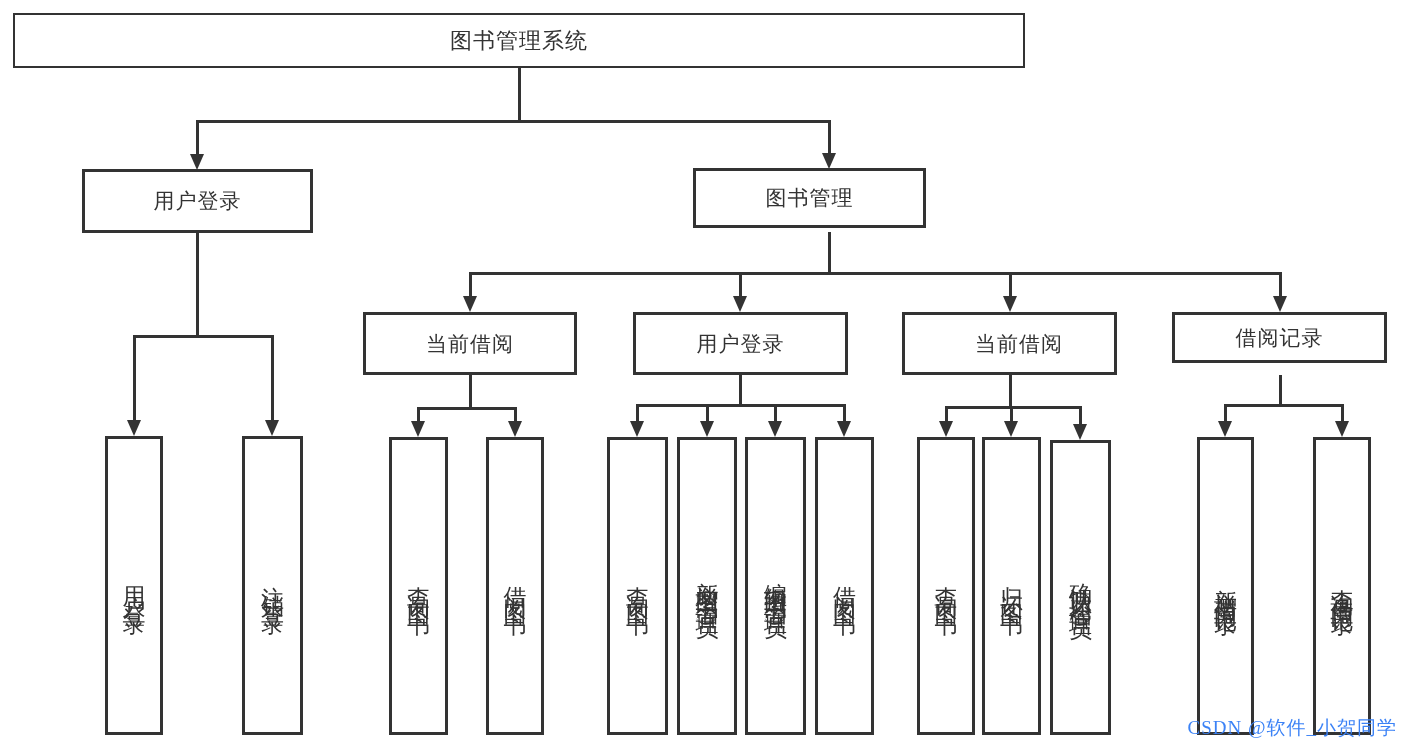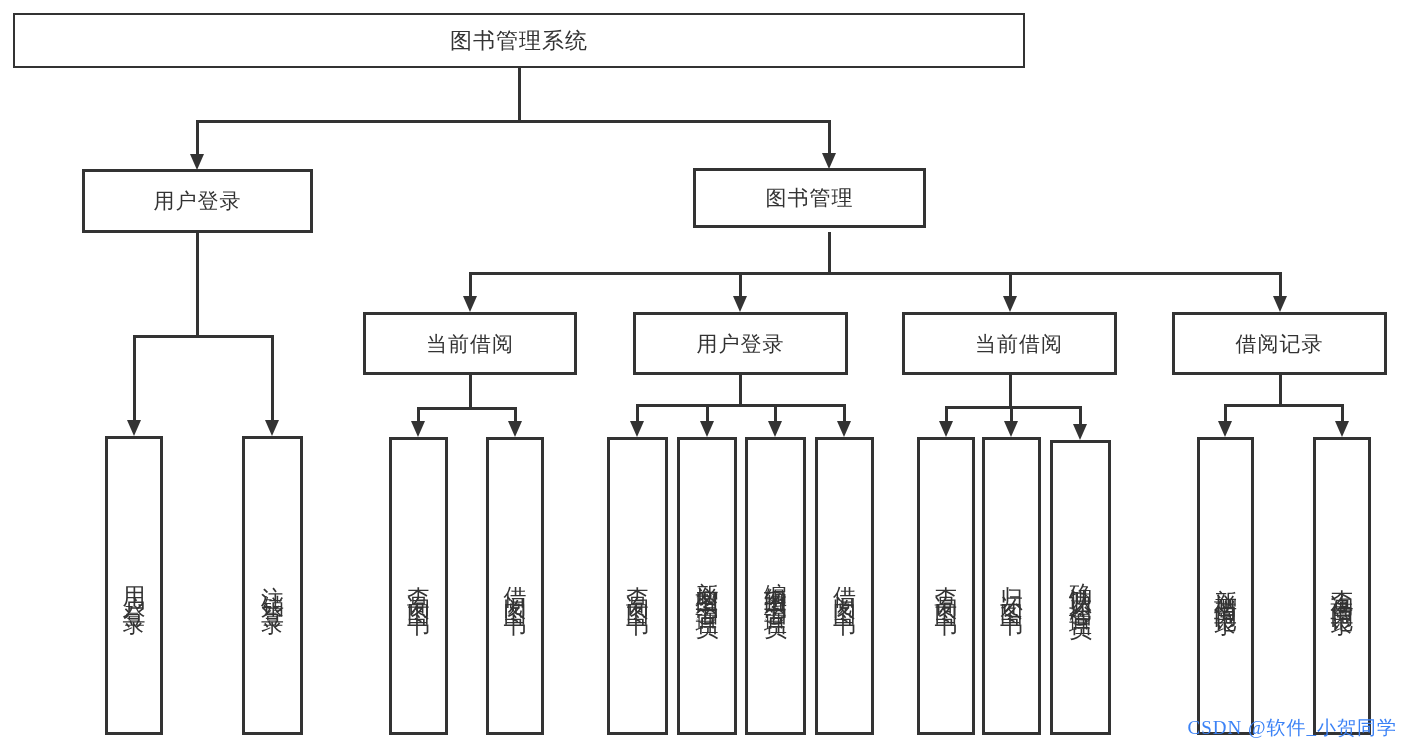--- a/index.html
+++ b/index.html
@@ -123,21 +123,21 @@
 
   <div class="hbox" style="left:82px; top:169px; width:231px; height:64px;">用户登录</div>
   <div class="hbox" style="left:693px; top:168px; width:233px; height:60px;">图书管理</div>
 
   <div class="vbox" style="left:105px; top:436px; width:58px; height:299px;">用户登录</div>
   <div class="vbox" style="left:242px; top:436px; width:61px; height:299px;">注销登录</div>
 
   <div class="hbox" style="left:363px; top:312px; width:214px; height:63px;">当前借阅</div>
   <div class="hbox" style="left:633px; top:312px; width:215px; height:63px;">用户登录</div>
   <div class="hbox" style="left:902px; top:312px; width:215px; height:63px;padding-left:19px;">当前借阅</div>
-  <div class="hbox" style="left:1172px; top:312px; width:215px; height:63px;">借阅记录</div>
+  <div class="hbox" style="left:1172px; top:312px; width:215px; height:51px;">借阅记录</div>
 
   <div class="vbox" style="left:389px; top:437px; width:59px; height:298px;">查询图书</div>
   <div class="vbox" style="left:486px; top:437px; width:58px; height:298px;">借阅图书</div>
 
   <div class="vbox" style="left:607px; top:437px; width:61px; height:298px;">查询图书</div>
   <div class="vbox long" style="left:677px; top:437px; width:60px; height:298px;">新增图书（管理员）</div>
   <div class="vbox long" style="left:745px; top:437px; width:61px; height:298px;">编辑图书（管理员）</div>
   <div class="vbox" style="left:815px; top:437px; width:59px; height:298px;">借阅图书</div>
 
   <div class="vbox" style="left:917px; top:437px; width:58px; height:298px;">查询图书</div>

